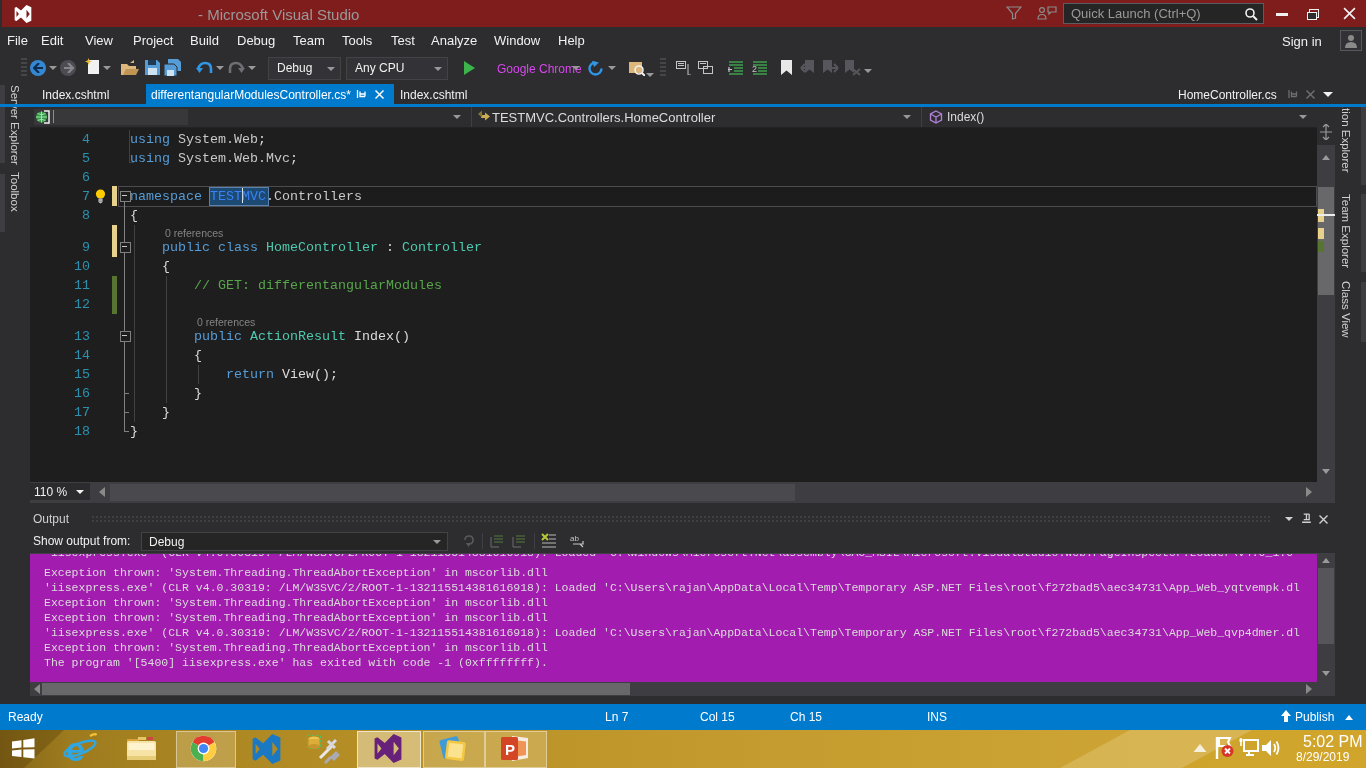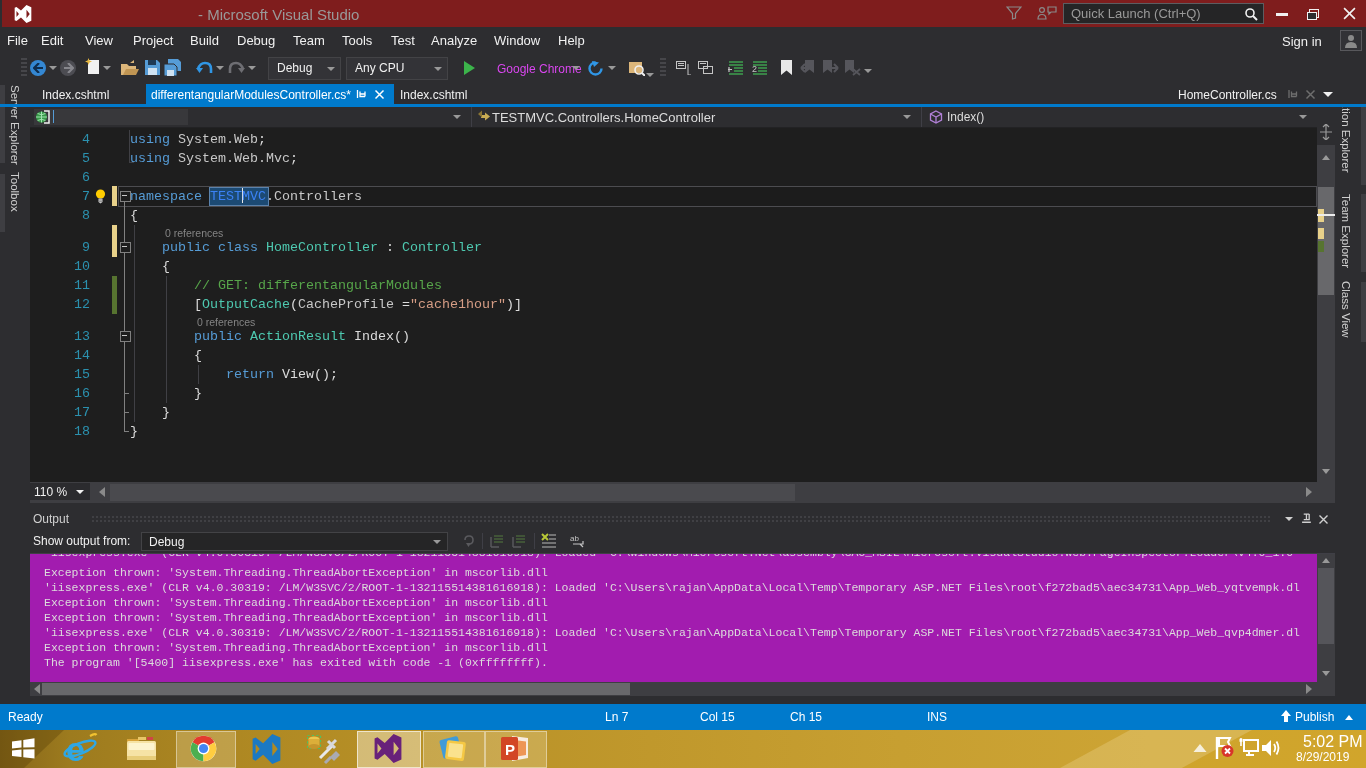--- a/index.html
+++ b/index.html
@@ -306,21 +306,20 @@
   <div class="gl" style="left:168px;top:237px;height:19px"></div>
 
   <div class="cl" style="top:2px"><span class="k">using</span> <span class="id">System.Web</span>;</div>
   <div class="cl" style="top:21px"><span class="k">using</span> <span class="id">System.Web.Mvc</span>;</div>
   <div class="cl" style="top:59px"><span class="k">namespace</span> <span style="color:#3b82f6">TESTMVC</span><span class="id">.Controllers</span></div>
   <div class="cl" style="top:78px">{</div>
   <div class="a" style="left:135px;top:99px;font:10.5px/12px 'Liberation Sans';color:#848484">0 references</div>
   <div class="cl" style="top:110px">    <span class="k">public</span> <span class="k">class</span> <span class="t">HomeController</span> : <span class="t">Controller</span></div>
   <div class="cl" style="top:129px">    {</div>
   <div class="cl" style="top:148px">        <span class="cm">// GET: differentangularModules</span></div>
-  <div class="cl" style="top:167px">        [<span class="t">OutputCache</span>(<span class="id">CacheProfile</span> =<span class="st">"cache1hour"</span>)]</div>
   <div class="a" style="left:167px;top:188px;font:10.5px/12px 'Liberation Sans';color:#848484">0 references</div>
   <div class="cl" style="top:199px">        <span class="k">public</span> <span class="t">ActionResult</span> Index()</div>
   <div class="cl" style="top:218px">        {</div>
   <div class="cl" style="top:237px">            <span class="k">return</span> View();</div>
   <div class="cl" style="top:256px">        }</div>
   <div class="cl" style="top:275px">    }</div>
   <div class="cl" style="top:294px">}</div>
 </div>
 
 <div class="a" style="left:1317px;top:107px;width:18px;height:375px;background:#3e3e42">

